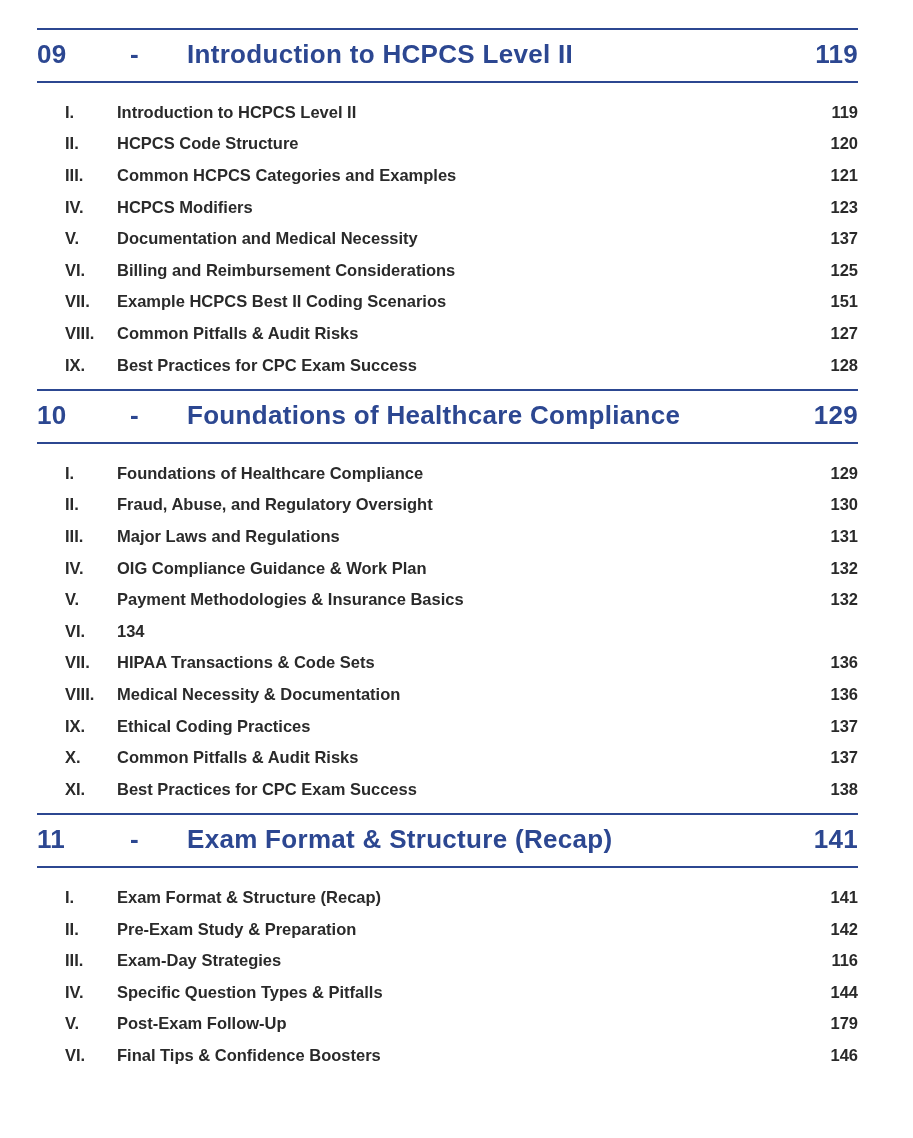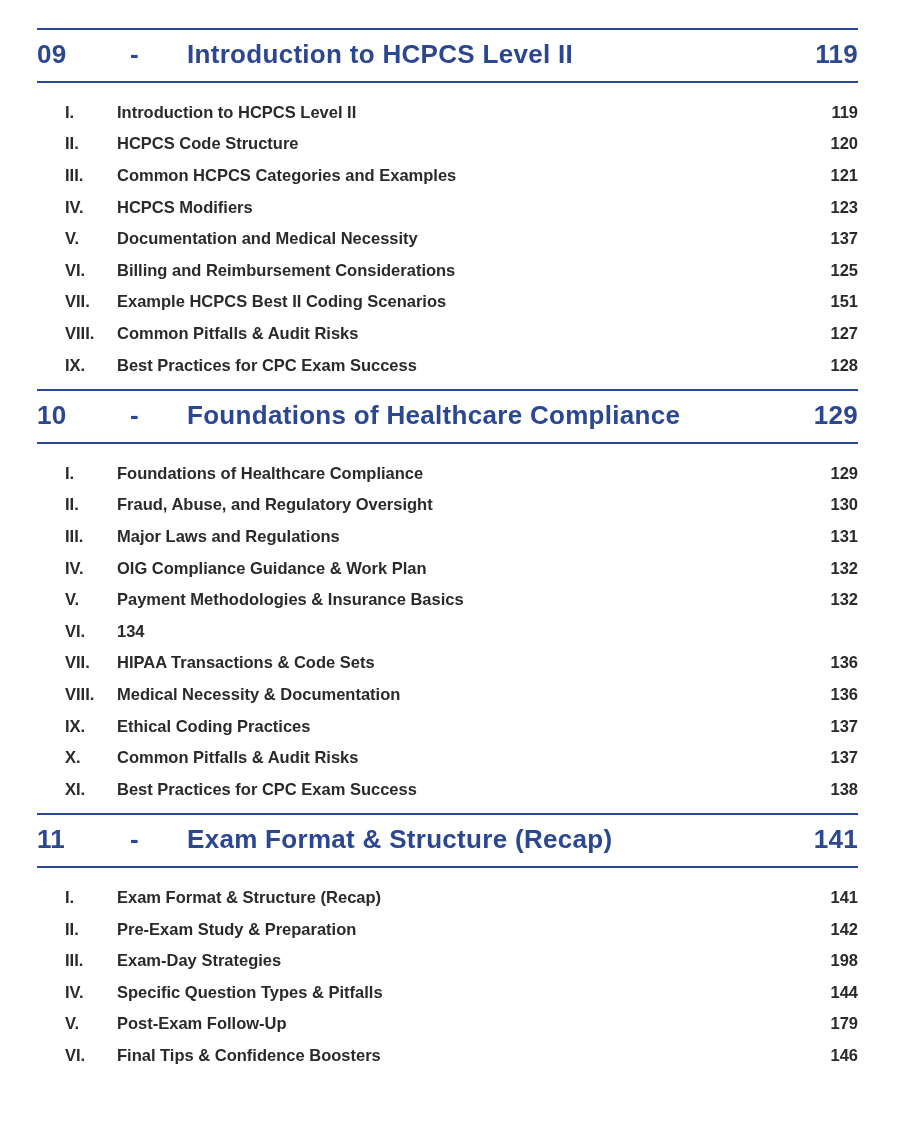--- a/index.html
+++ b/index.html
@@ -209,21 +209,21 @@
 
   <div class="toc-row">
     <span class="row-numeral">II.</span>
     <span class="row-title">Pre-Exam Study &amp; Preparation</span>
     <span class="row-page">142</span>
   </div>
 
   <div class="toc-row">
     <span class="row-numeral">III.</span>
     <span class="row-title">Exam-Day Strategies</span>
-    <span class="row-page">198</span>
+    <span class="row-page">116</span>
   </div>
 
   <div class="toc-row">
     <span class="row-numeral">IV.</span>
     <span class="row-title">Specific Question Types &amp; Pitfalls</span>
     <span class="row-page">144</span>
   </div>
 
   <div class="toc-row">
     <span class="row-numeral">V.</span>

